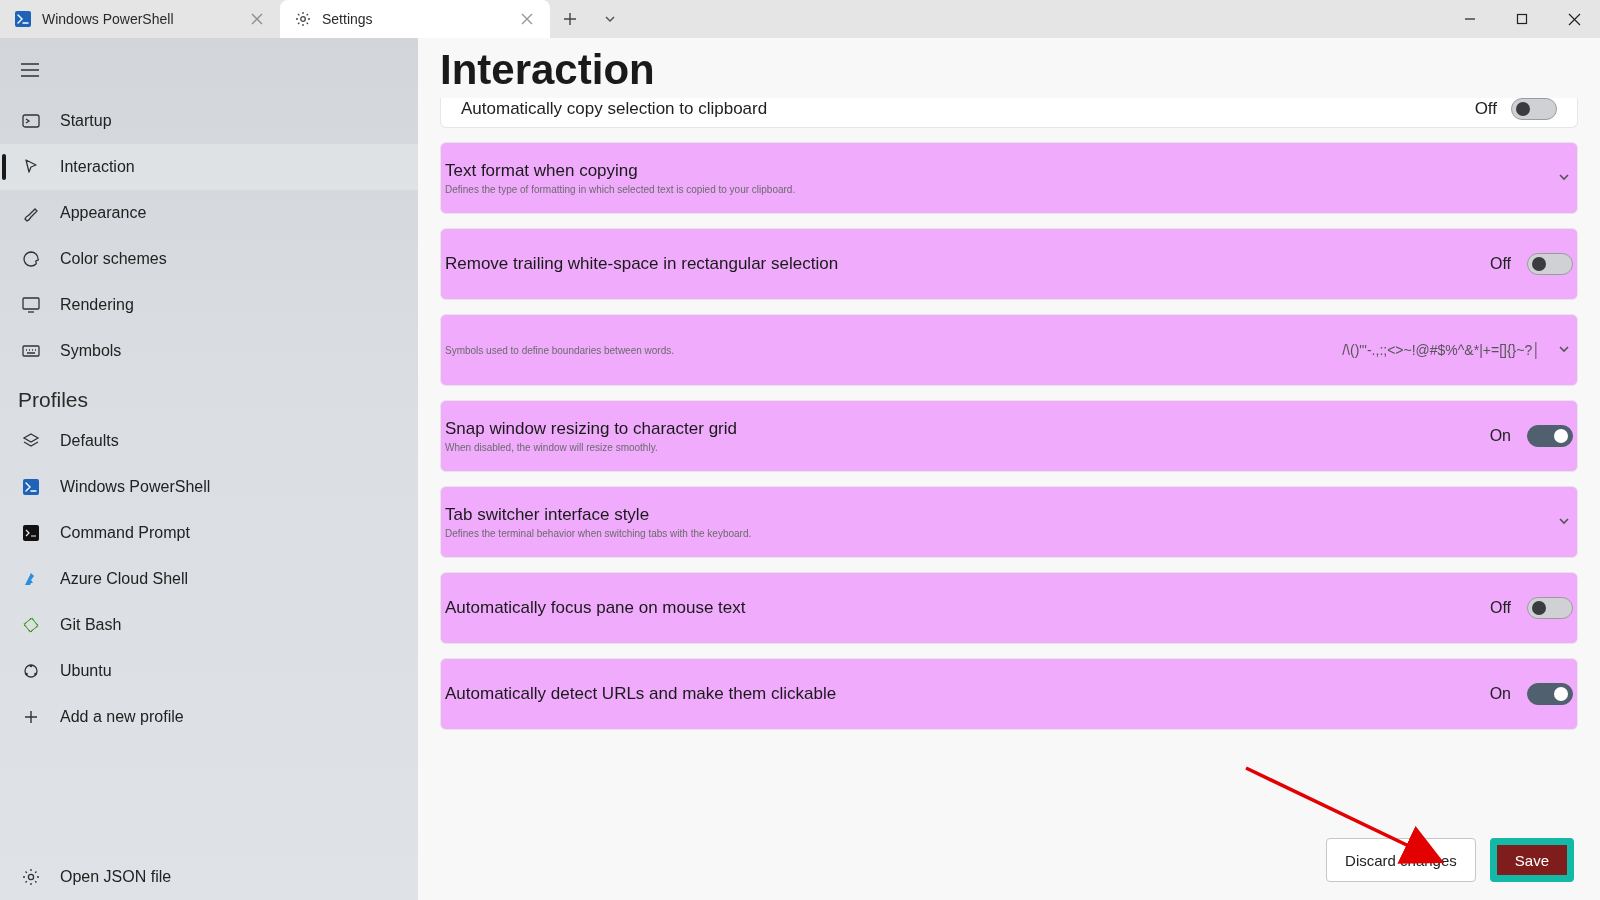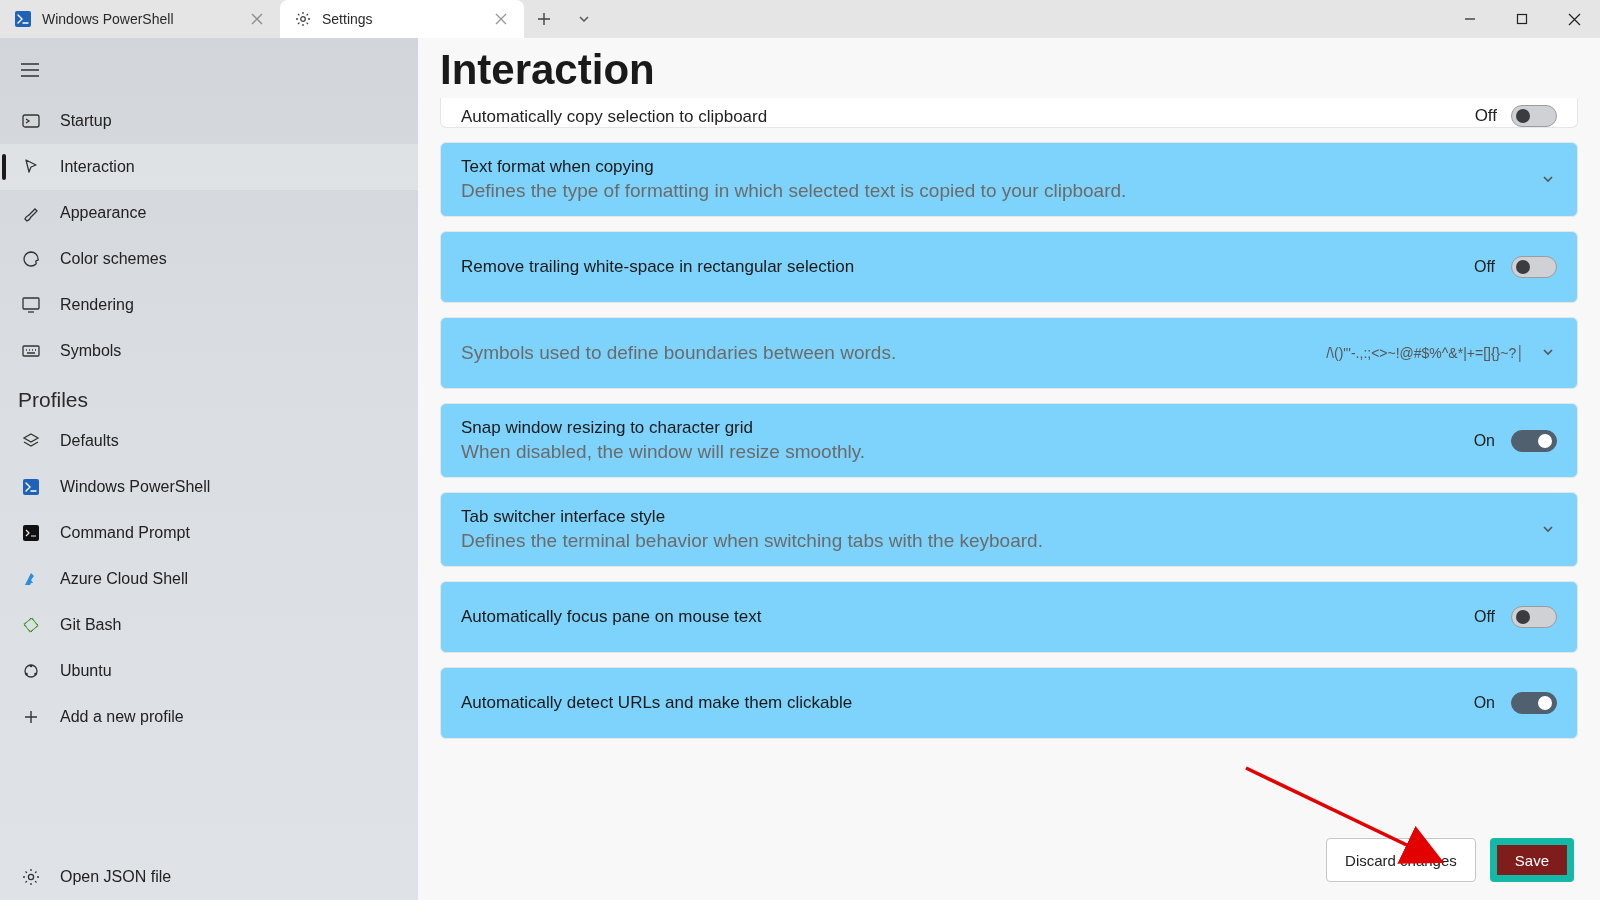--- a/index.html
+++ b/index.html
@@ -28,21 +28,21 @@
   .tab .tab-close {
     width: 18px; height: 18px;
     display:flex; align-items:center; justify-content:center;
     opacity: .6;
   }
   .tab.inactive { background: #e5e5e5; width: 280px;}
   .tab.active {
     background: #ffffff;
     border-top-left-radius: 8px;
     border-top-right-radius: 8px;
-    width: 244px;
+    width: 270px;
   }
   .tab .tab-icon { width: 18px; height:18px; display:inline-flex; align-items:center; justify-content:center;}
   .tab .tab-label { flex:1; text-align:left; white-space:nowrap; overflow:hidden; text-overflow:ellipsis;}
 
   .titlebar .newtab, .titlebar .chev {
     width:40px; display:flex; align-items:center; justify-content:center; color:#555;
   }
 
   .win-controls {
     margin-left:auto;
@@ -141,43 +141,43 @@
     position:relative;
   }
   
   .cutoff-row {
     background:#ffffff;
     border:1px solid #e6e6e6;
     border-top:none;
     border-radius:0 0 6px 6px;
     height:30px;
     display:flex;
-    align-items:flex-end;
+    align-items:center;
     padding:0 20px;
     justify-content:space-between;
     font-size:17px;
     color:#222;
     overflow:hidden;
   }
   .cutoff-row .cut-left { margin-top:-8px; }
   .cutoff-row .cut-right { display:flex; align-items:center; gap:14px; margin-top:-8px;}
 
   .row {
-    background:#7dd3fc;
+    background:#f0abfc;
     border:1px solid #e6e6e6;
     border-radius:6px;
     min-height:72px;
     display:flex;
     align-items:center;
     justify-content:space-between;
-    padding: 14px 20px;
+    padding: 14px 4px;
   }
   .row .left { display:flex; flex-direction:column; gap:3px; max-width: 870px;}
   .row .left .row-title { font-size:17px; color:#1a1a1a; }
-  .row .left .row-sub { font-size:19px; color:#6b6b6b; }
+  .row .left .row-sub { font-size:10px; color:#6b6b6b; }
   .row .right { display:flex; align-items:center; gap:16px; font-size:16px; color:#222;}
   .row .value-text { font-size:14px; color:#555; }
 
   .chevron { width:16px;height:16px; color:#555; }
 
   .toggle {
     width:46px; height:22px;
     border-radius:11px;
     position:relative;
     background:#cfd1d4;

